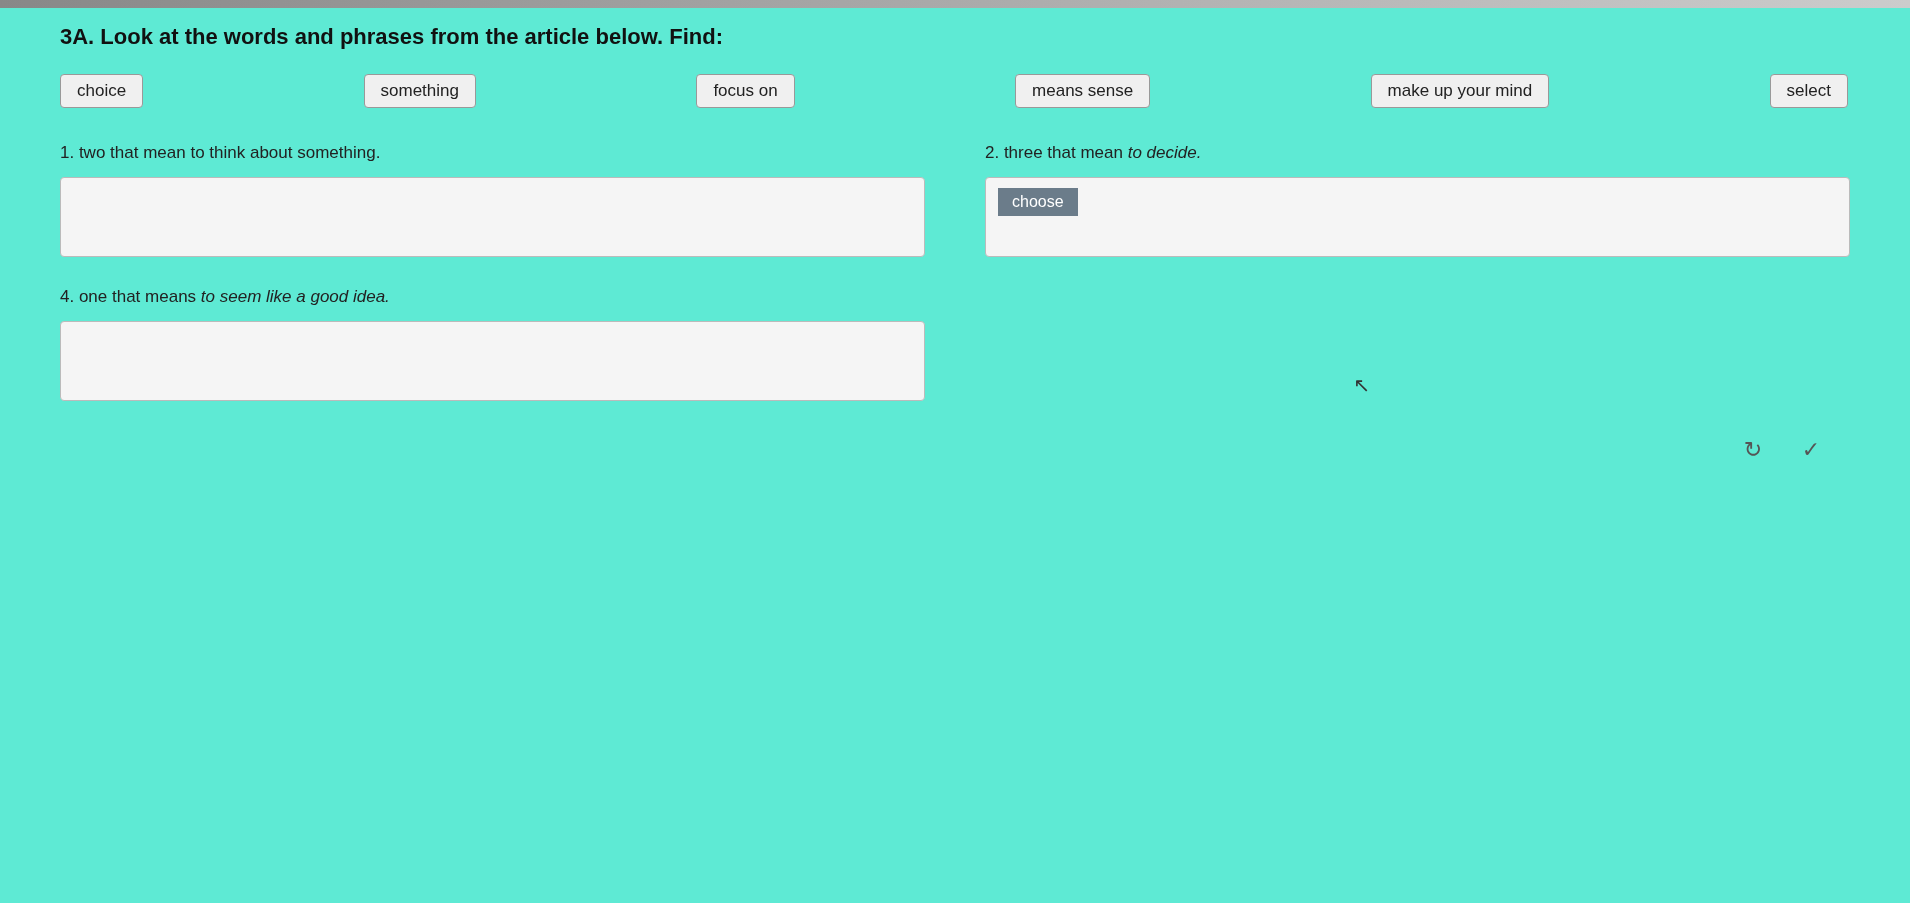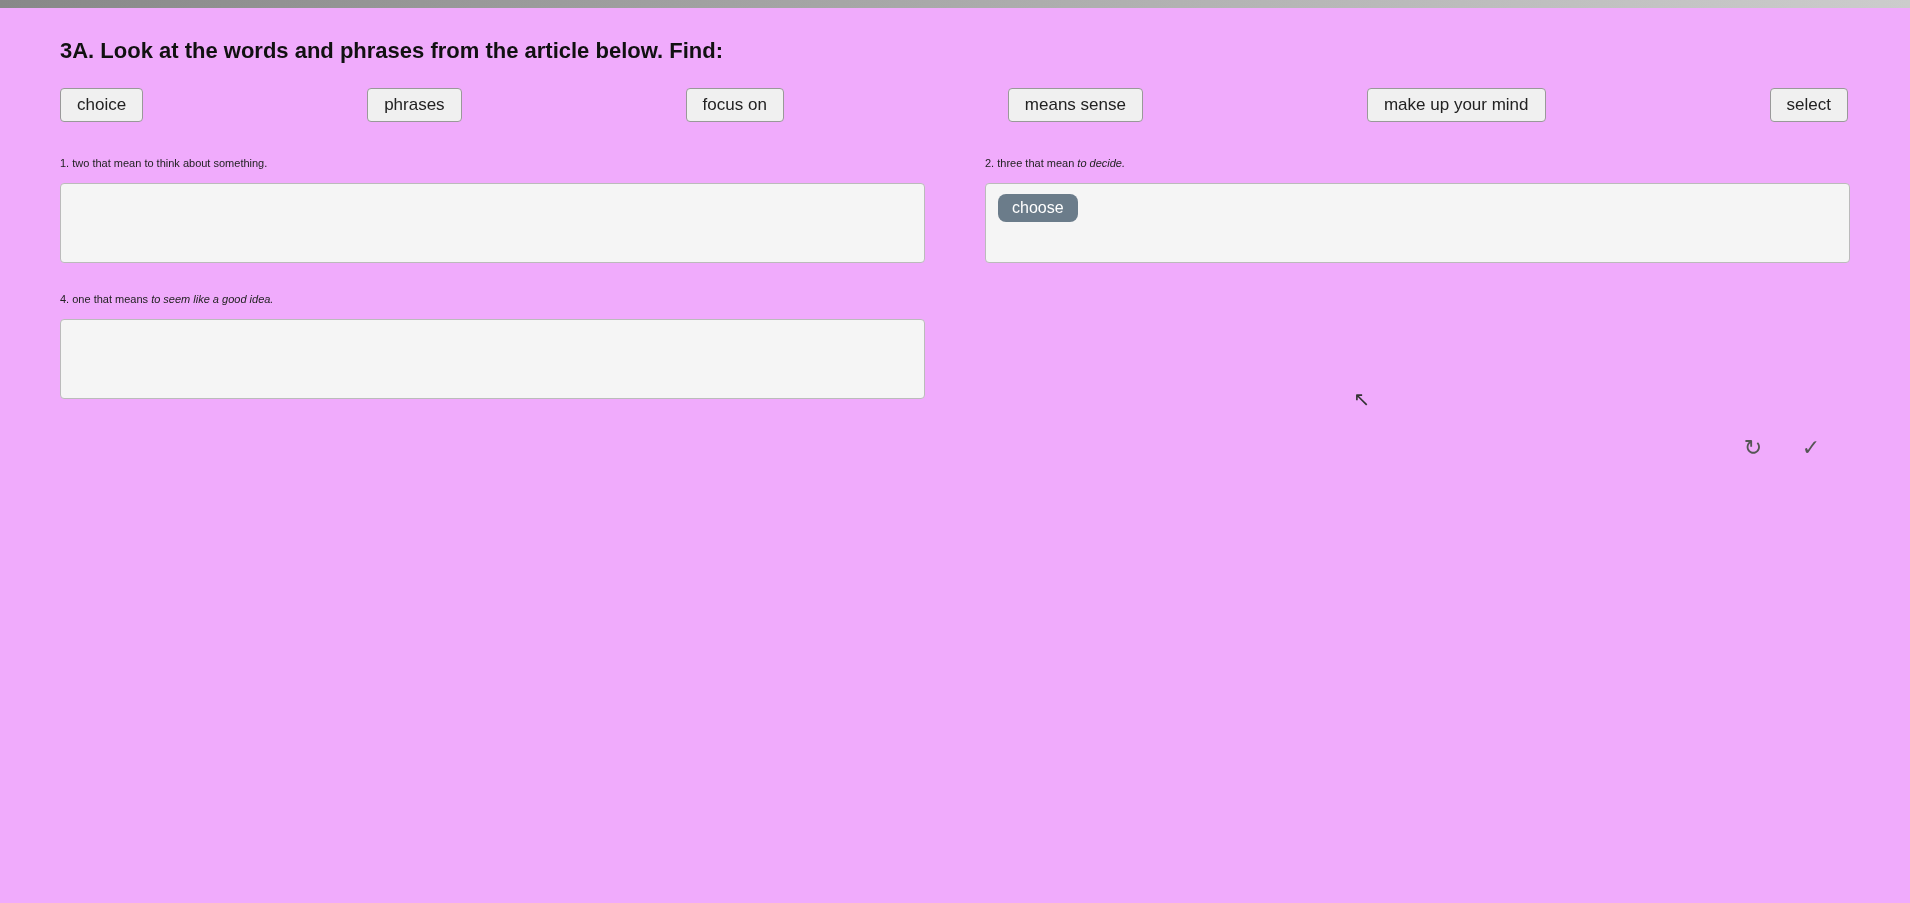--- a/index.html
+++ b/index.html
@@ -18,22 +18,22 @@
       padding: 0;
     }
 
     .top-bar {
       height: 8px;
       background: linear-gradient(to right, #888, #aaa, #ccc);
       width: 100%;
     }
 
     .main-content {
-      background-color: #f0abfc;
-      padding: 30px 60px 40px 60px;
+      background-color: #5eead4;
+      padding: 16px 60px 40px 60px;
       min-height: 895px;
     }
 
     .title {
       font-size: 22px;
       font-weight: bold;
       margin-bottom: 24px;
       color: #111;
     }
 
@@ -62,21 +62,21 @@
       margin-bottom: 30px;
     }
 
     .question-block {
       display: flex;
       flex-direction: column;
       gap: 8px;
     }
 
     .question-label {
-      font-size: 11px;
+      font-size: 17px;
       color: #222;
       margin-bottom: 6px;
     }
 
     .question-label em {
     }
 
     .answer-box {
       border: 1.5px solid #bbb;
       border-radius: 4px;
@@ -85,21 +85,21 @@
       padding: 10px 12px;
       display: flex;
       align-items: flex-start;
       flex-wrap: wrap;
       gap: 8px;
     }
 
     .answer-tag {
       background: #6b7c8a;
       color: #fff;
-      border-radius: 8px;
+      border-radius: 0;
       padding: 5px 14px;
       font-size: 16px;
       font-weight: 400;
     }
 
     .question-single {
       margin-bottom: 16px;
     }
 
     .question-single .question-label {
@@ -154,21 +154,21 @@
 <body>
 
 <div class="top-bar"></div>
 
 <div class="main-content">
 
   <div class="title">3A. Look at the words and phrases from the article below. Find:</div>
 
   <div class="word-chips">
     <div class="chip">choice</div>
-    <div class="chip">phrases</div>
+    <div class="chip">something</div>
     <div class="chip">focus on</div>
     <div class="chip">means sense</div>
     <div class="chip">make up your mind</div>
     <div class="chip">select</div>
   </div>
 
   <div style="position: relative;">
     <span class="cursor-icon">↖</span>
   </div>
 

